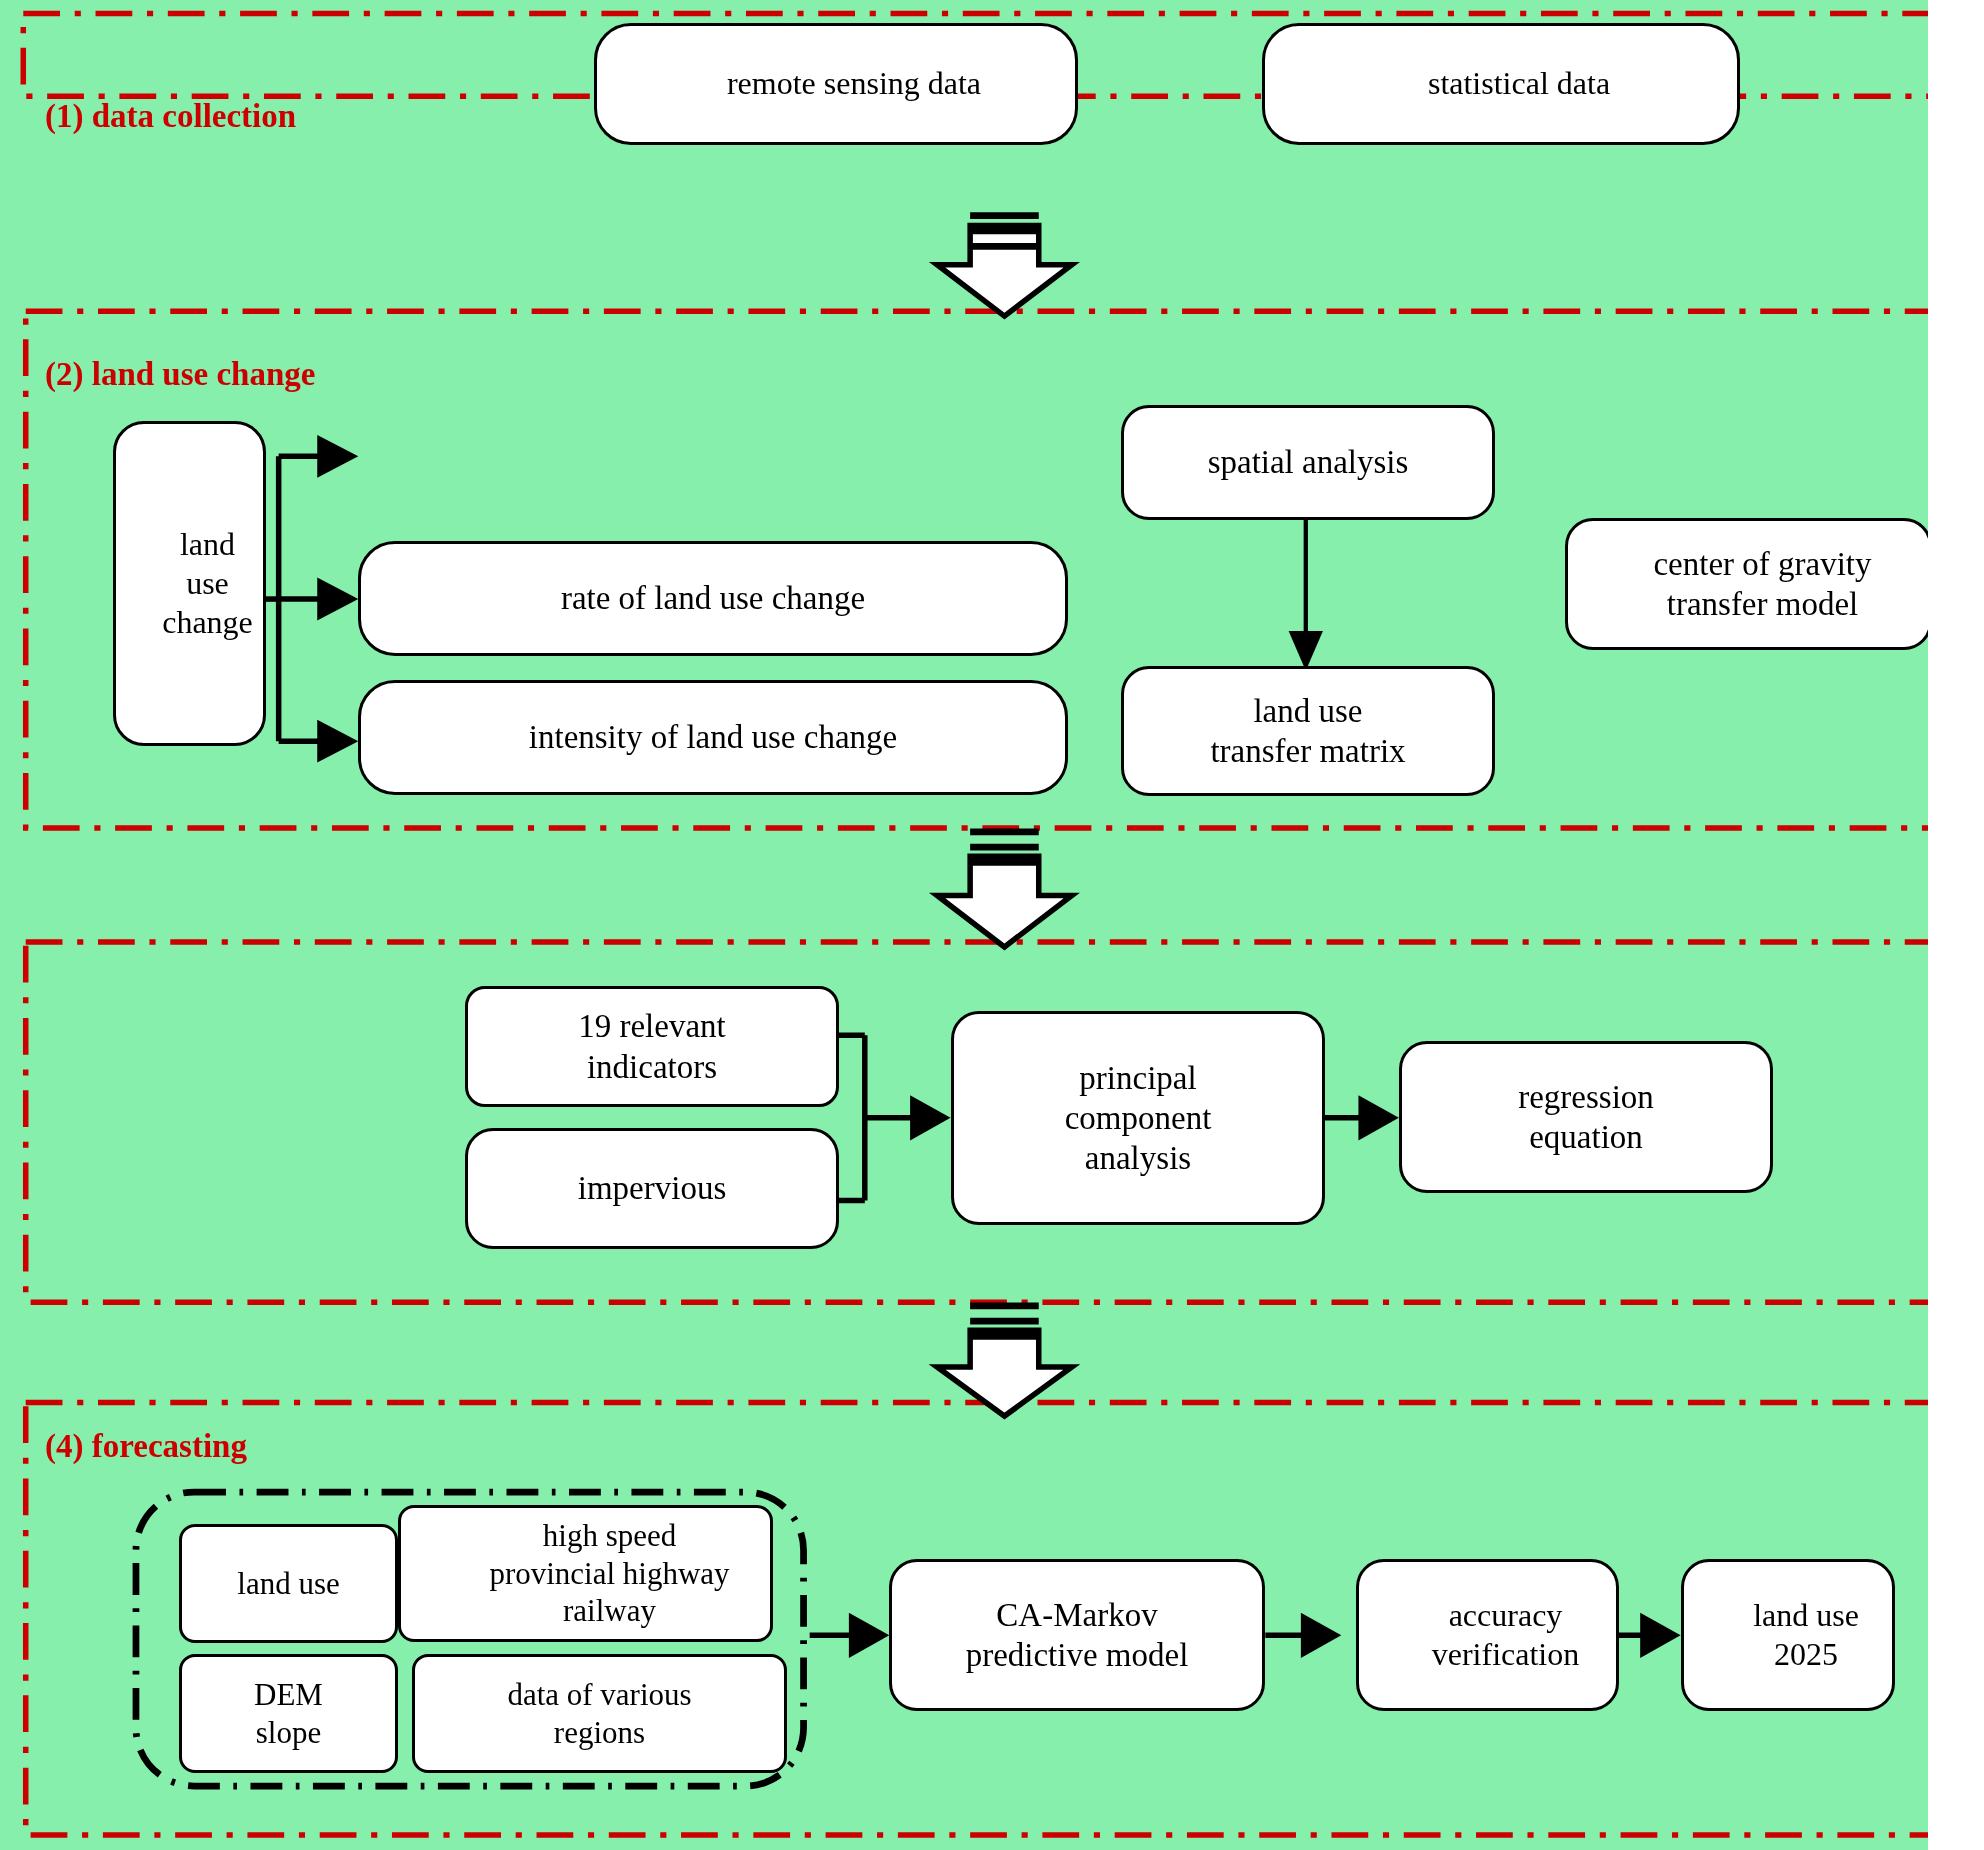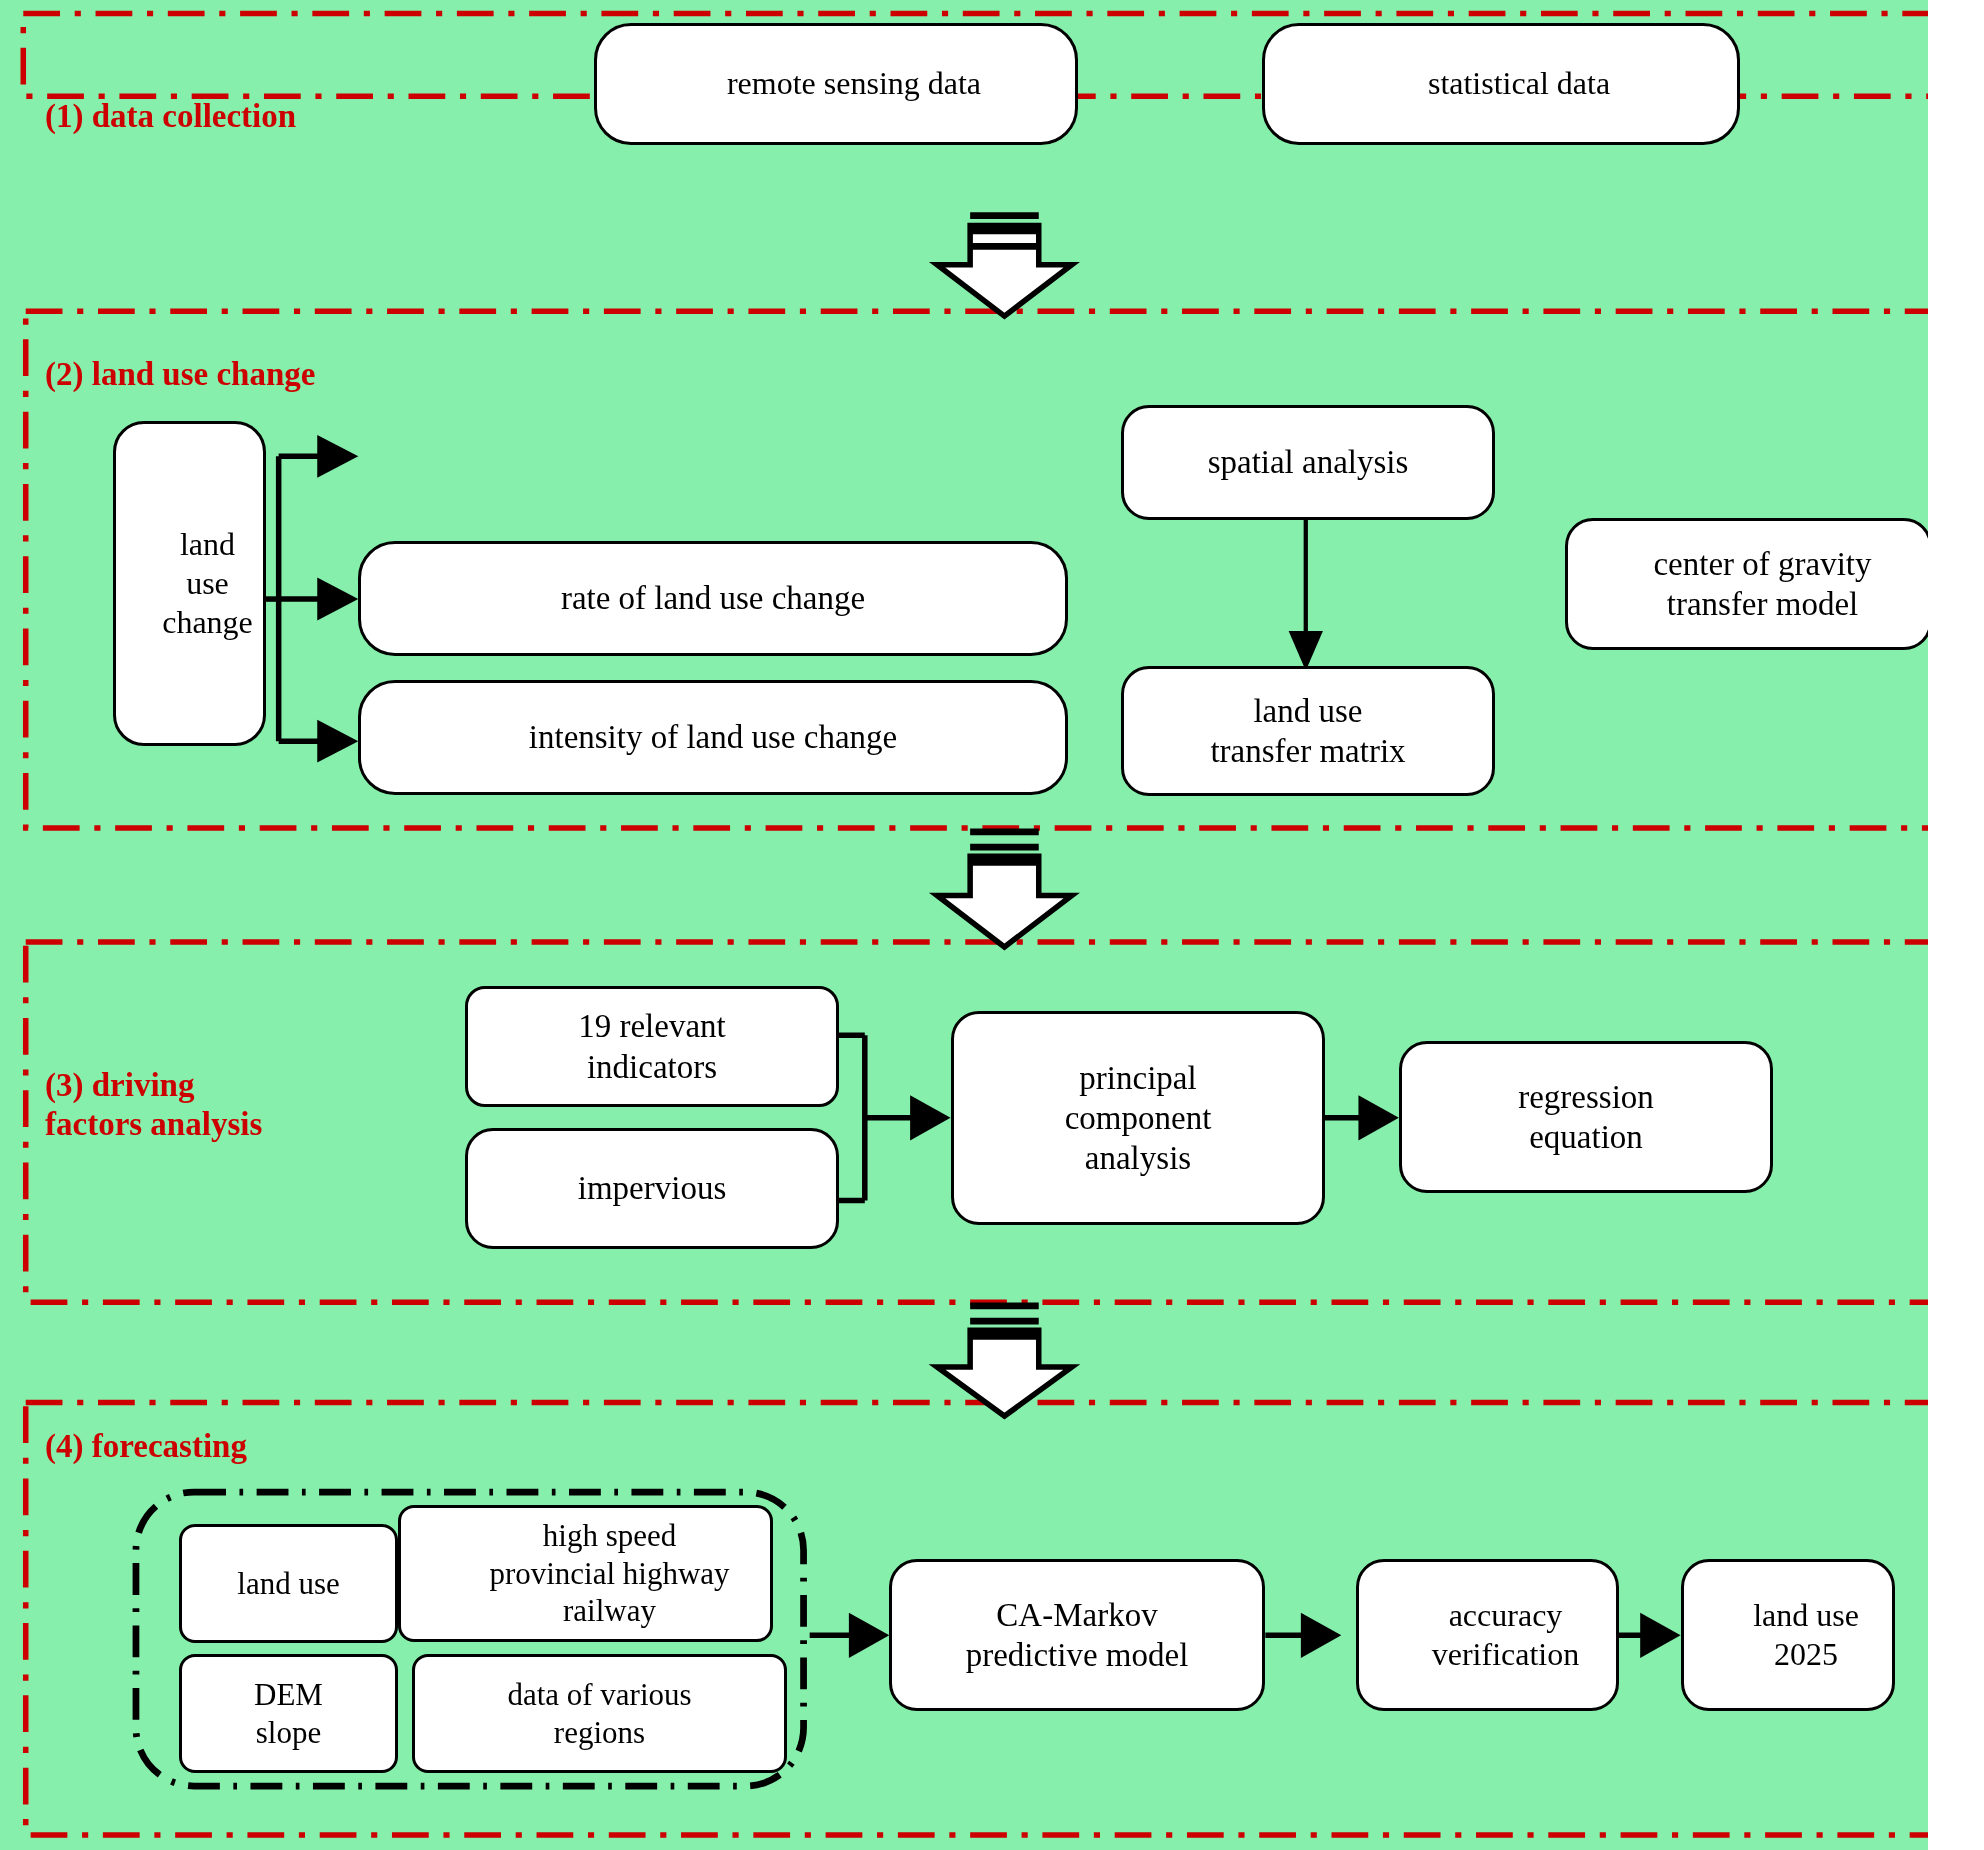--- a/index.html
+++ b/index.html
@@ -148,22 +148,20 @@
       <path d="M2678,2633 L2678,2707 L2744,2670 Z" fill="#000"></path>
     </g>
 
     <rect x="222" y="2436" width="1090" height="480" rx="95" ry="95" fill="none" stroke="#000000" stroke-width="11" stroke-dasharray="52 22 6 22"></rect>
   </svg>
 
   <div class="section-label" style="left:45px; top:97px;">(1) data collection</div>
 
   <div class="section-label" style="left:45px; top:355px;">(2) land use change</div>
 
-  <div class="section-label" style="left:45px; top:1066px;">(3) driving
-factors analysis</div>
 
   <div class="section-label" style="left:45px; top:1427px;">(4) forecasting</div>
 
   <div class="node n-pill fs-52" style="left:594px; top:23px; width:484px; height:122px;">remote sensing data</div>
 
   <div class="node n-pill fs-52" style="left:1262px; top:23px; width:478px; height:122px;">statistical data</div>
 
   <div class="node n-soft fs-52" style="left:113px; top:421px; width:153px; height:325px;">land
 use
 change</div>

